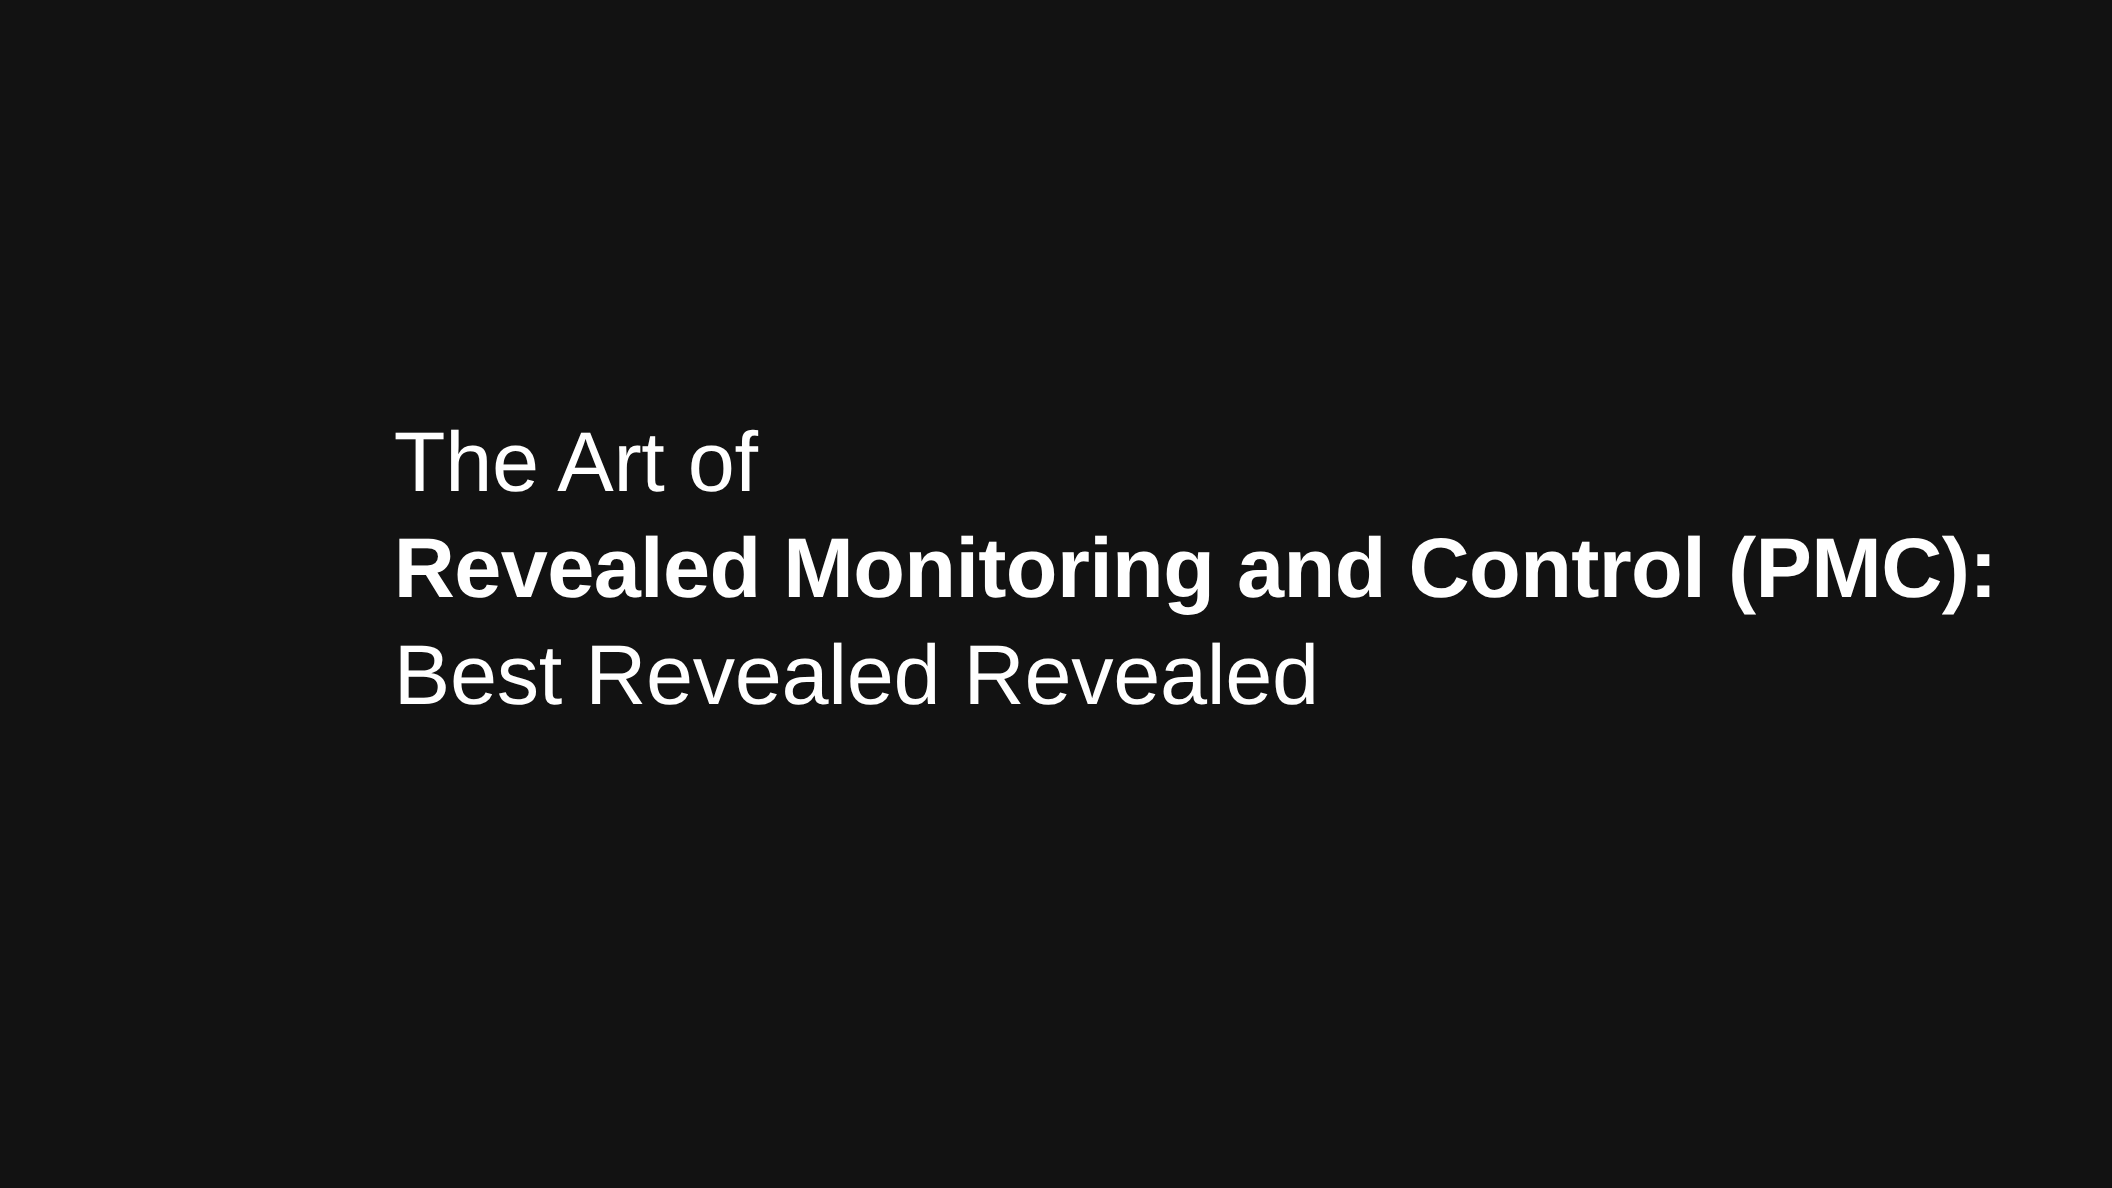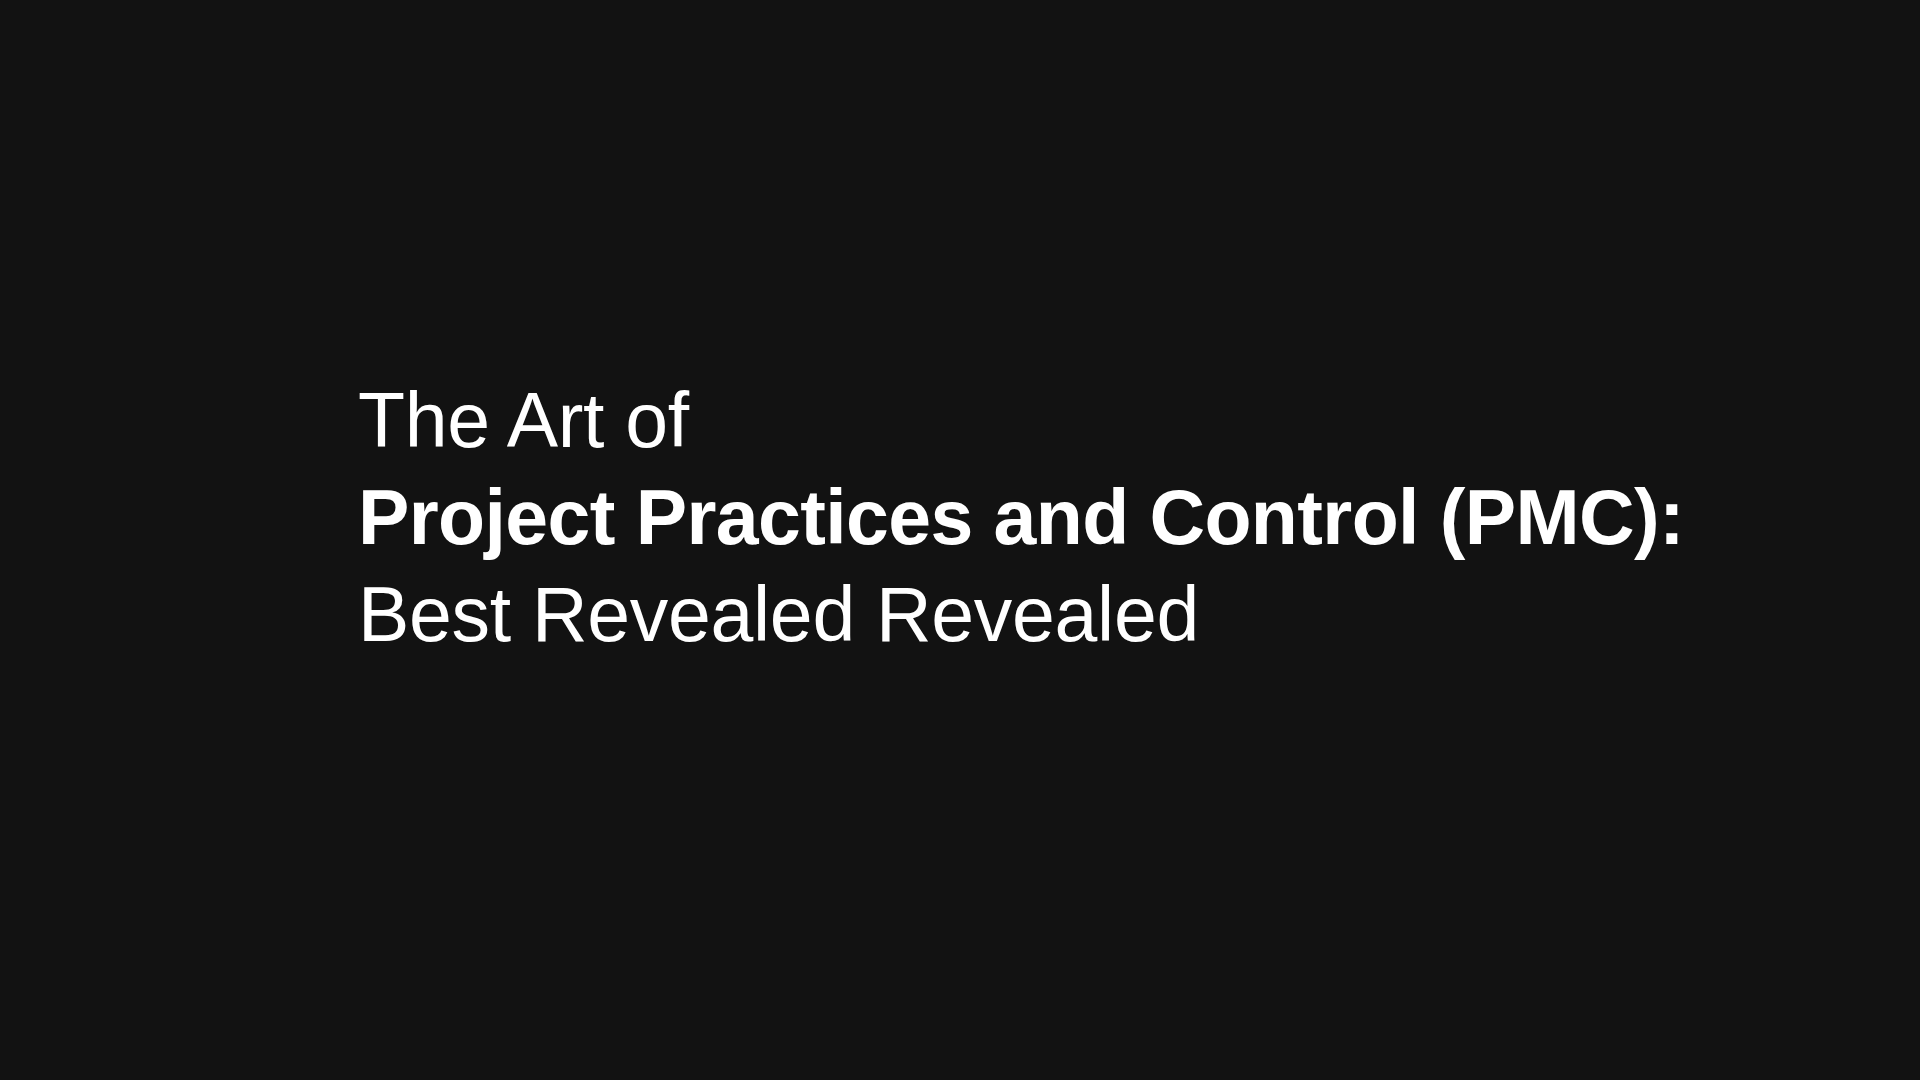--- a/index.html
+++ b/index.html
@@ -61,19 +61,19 @@
 </style>
 </head>
 <body>
 
 <div class="slide">
 
   <div class="title-block">
 
     <span class="title-line weight-regular">The Art of</span>
 
-    <span class="title-line weight-bold">Project Practices and Control (PMC):</span>
+    <span class="title-line weight-bold">Revealed Monitoring and Control (PMC):</span>
 
     <span class="title-line weight-regular">Best Revealed Revealed</span>
 
   </div>
 
 </div>
 
 </body></html>

